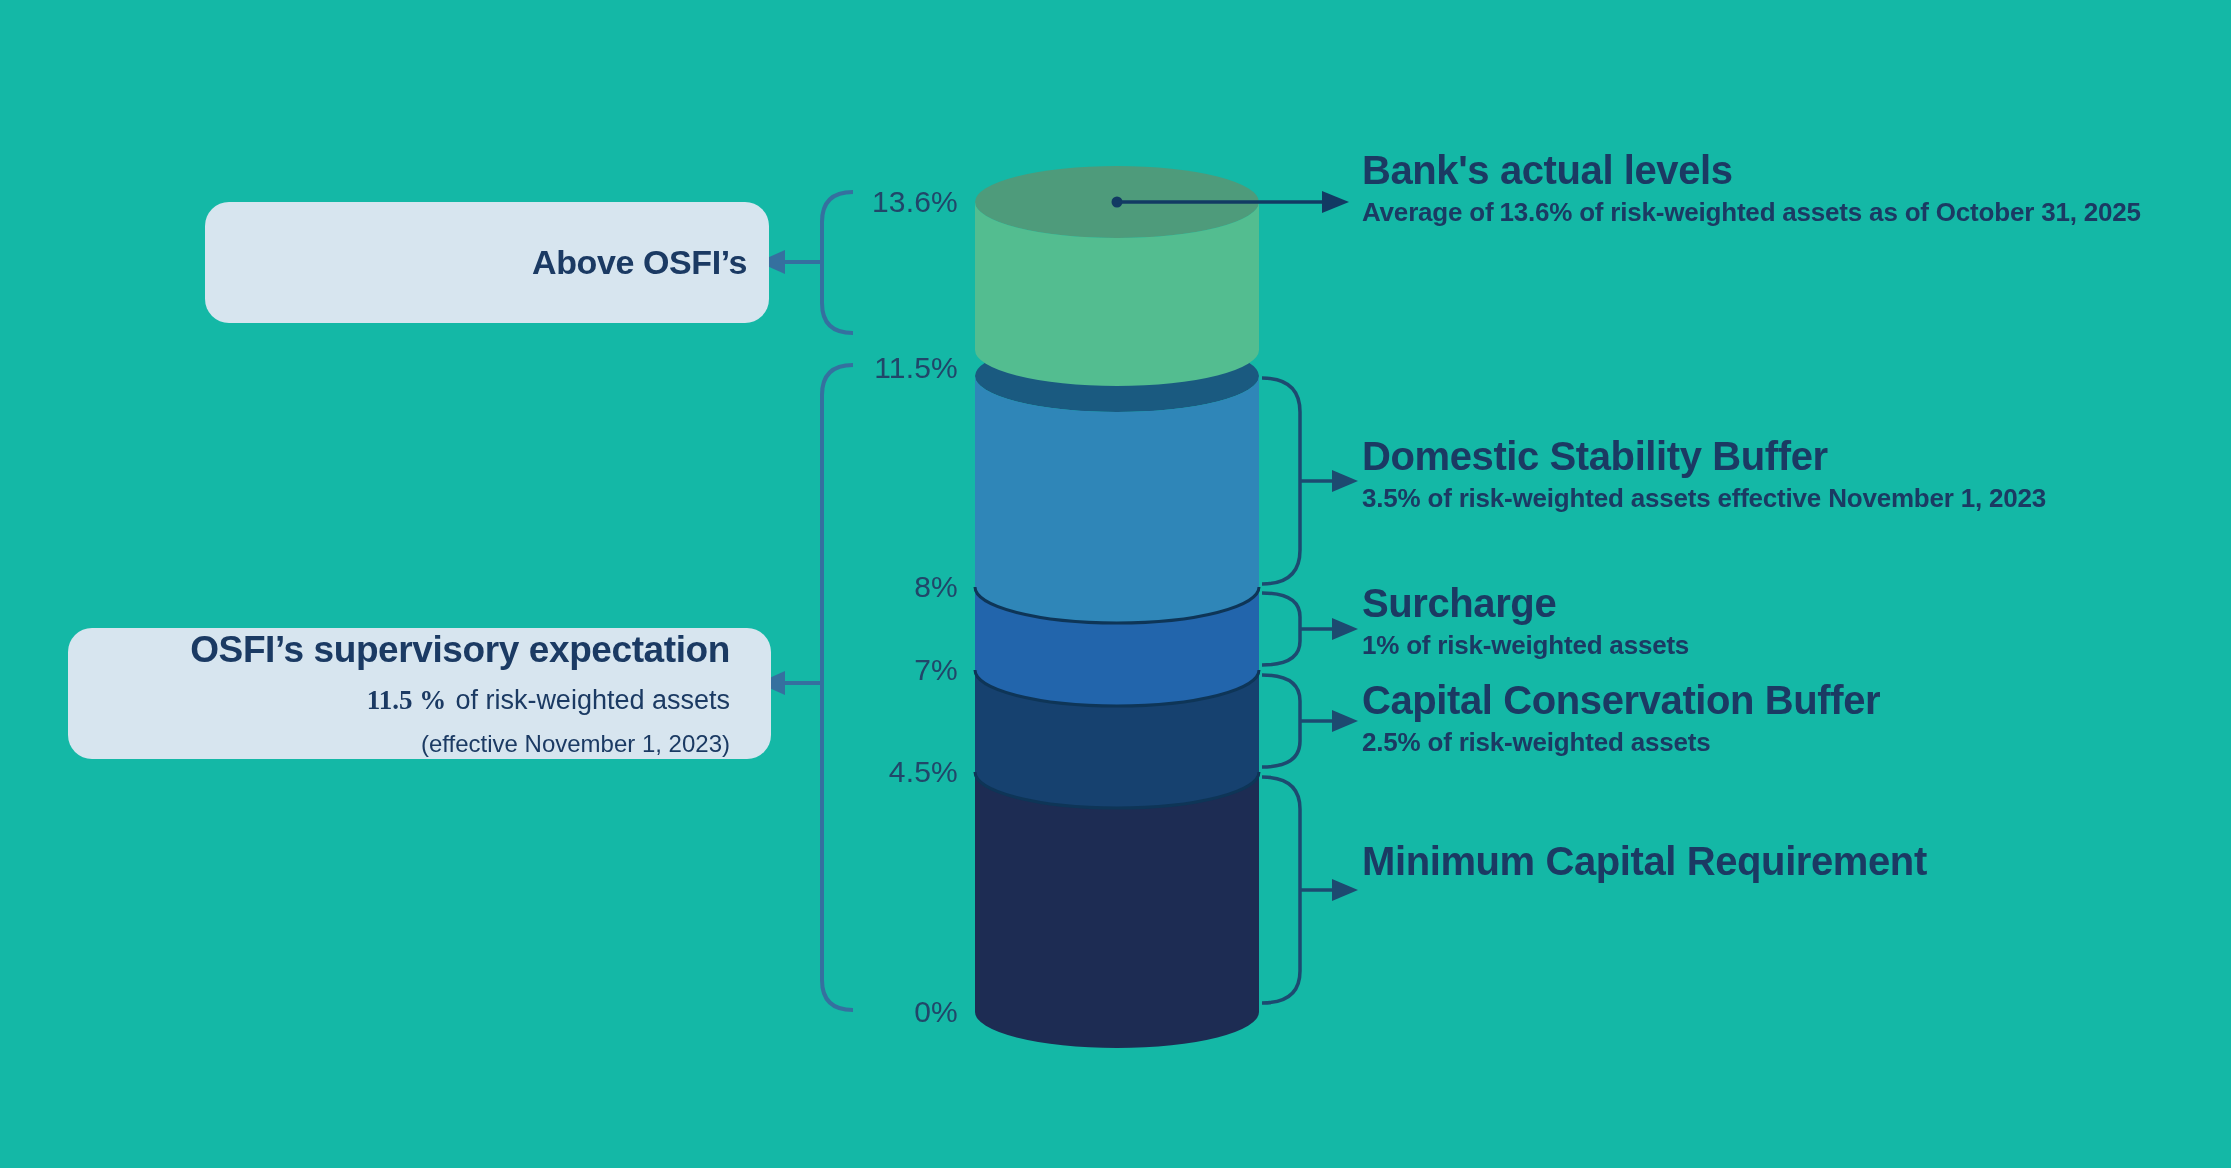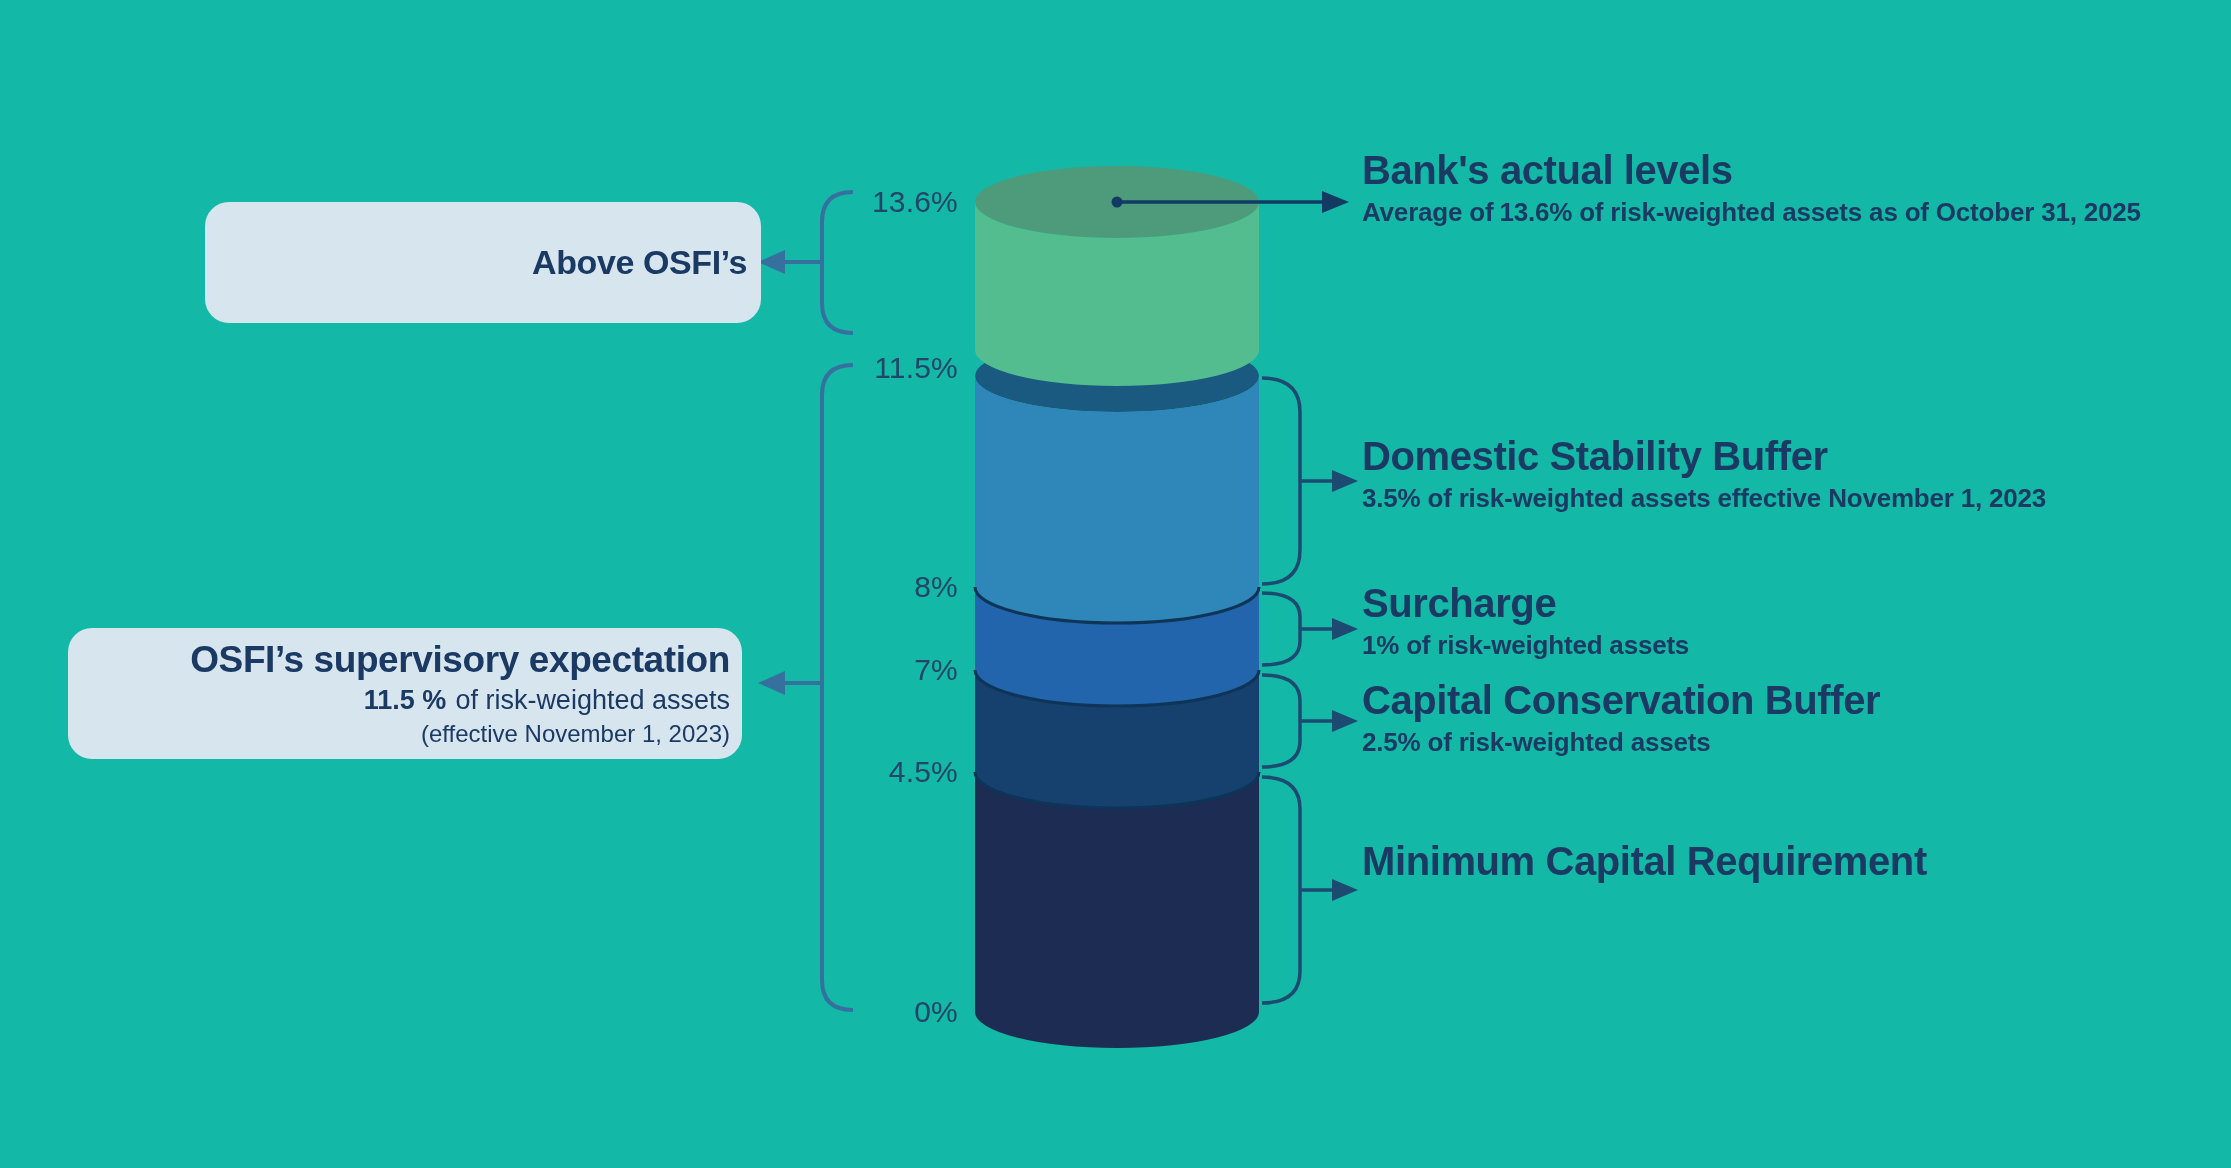--- a/index.html
+++ b/index.html
@@ -21,26 +21,26 @@
   .annot-sub .pfx{font-weight:700;}
   .annot-sub .val{font-weight:700;}
   .annot-sub .sfx{font-weight:700;margin-left:7px;}
   .annot-sub .pfx + .val{margin-left:6px;}
   
   .callout{
     position:absolute;background:var(--callout-bg,#D7E5EF);border-radius:24px;
     display:flex;flex-direction:column;justify-content:center;align-items:flex-end;
     text-align:right;color:var(--text,#1B3A63);
   }
-  .callout.above{left:205px;top:202px;width:542px;height:121px;padding-right:14px;}
+  .callout.above{left:205px;top:202px;width:542px;height:121px;padding-right:22px;}
   .callout-line{font-size:34px;font-weight:700;line-height:1.26;letter-spacing:-0.4px;}
-  .callout.expectation{left:68px;top:628px;width:662px;height:131px;padding-right:12px;}
+  .callout.expectation{left:68px;top:628px;width:662px;height:131px;padding-right:41px;gap:10px;}
   .exp-title{font-size:37px;font-weight:700;letter-spacing:-0.4px;line-height:1.1;}
   .exp-sub{font-size:27px;margin-top:6px;line-height:1.1;}
-  .exp-sub .val{font-weight:700;}
+  .exp-sub .val{font-weight:700;font-family:Liberation Serif, serif;}
   .exp-sub .sfx{font-weight:400;margin-left:9px;}
   .exp-note{font-size:24px;font-weight:400;margin-top:5px;line-height:1.1;}
 </style>
 </head>
 <body>
 
 <div class="canvas">
 
   <svg class="layer" id="cylinder-svg" viewBox="0 0 2231 1168">
       <path d="M 975 772 A 142 36 0 0 0 1259 772 L 1259 1012 A 142 36 0 0 1 975 1012 Z" fill="#1D2C53"></path>

